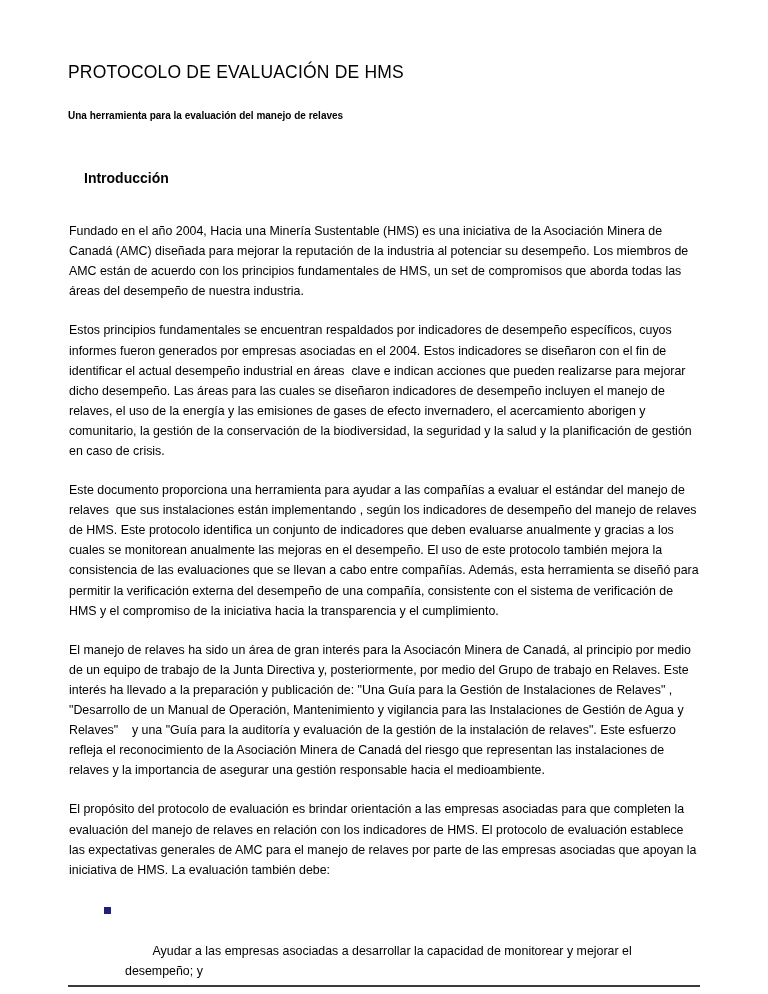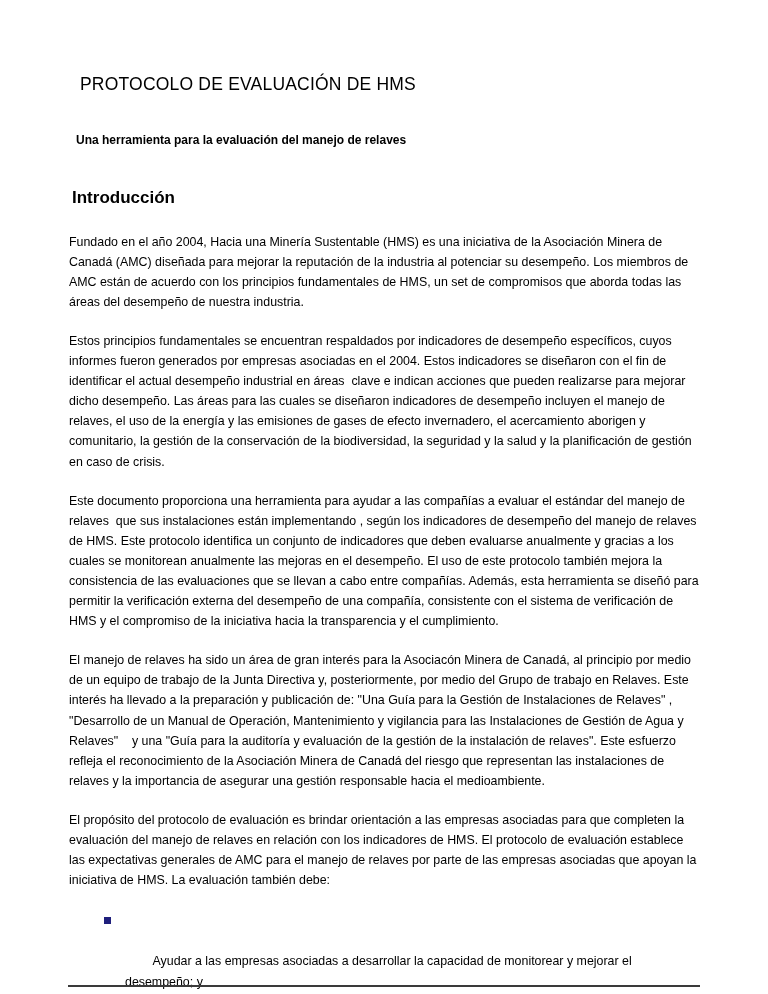--- a/index.html
+++ b/index.html
@@ -24,35 +24,35 @@
   .content {
     position: absolute;
     left: 68px;
     top: 0;
     width: 632px;
   }
   .doc-title {
     font-size: 17.5px;
     font-weight: normal;
     letter-spacing: 0.2px;
-    margin: 12px;
+    margin: 0;
     padding-top: 62px;
     line-height: 1.25;
   }
   .doc-subtitle {
-    font-size: 12px;
+    font-size: 10px;
     font-weight: bold;
-    margin: 8px;
+    margin: 0;
     padding-top: 25px;
     line-height: 1.3;
   }
   .section-heading {
-    font-size: 17px;
+    font-size: 14px;
     font-weight: bold;
-    margin: 4px;
+    margin: 16px;
     padding-top: 31px;
     line-height: 1.3;
   }
   p.body-text {
     font-size: 12.4px;
     font-weight: normal;
     line-height: 1.62;
     margin: 1px;
     padding-top: 18px;
     text-align: left;

